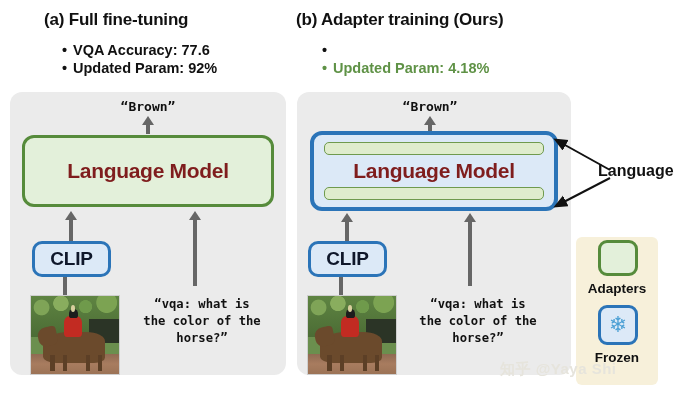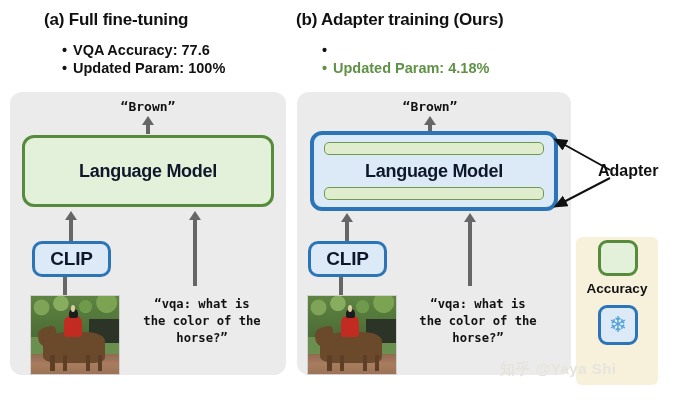--- a/index.html
+++ b/index.html
@@ -33,21 +33,21 @@
   
   .lm-box{
     position:absolute;
     border-radius:12px;
     display:flex;align-items:center;justify-content:center;
     box-sizing:border-box;
   }
   .lm-green{background:#e3f0da;border:3px solid #568b3b;}
   .lm-blue{background:#dce9f7;border:4px solid #2b74b8;flex-direction:column;justify-content:space-between;padding:7px 10px;}
   .lm-label{
-    font-size:18px;font-weight:bold;color:#0f172a;white-space:nowrap;
+    font-size:21px;font-weight:bold;color:#7f1d1d;white-space:nowrap;
     letter-spacing:-0.3px;
   }
   .adapter-bar{
     width:100%;height:13px;
     background:#dfeccd;
     border:1.5px solid #6f9a4e;
     border-radius:5px;
     box-sizing:border-box;
   }
 
@@ -146,21 +146,21 @@
 
   <div class="panel-title" style="left:44px;top:10px;">(a) Full fine-tuning</div>
 
   <div class="bullets" style="left:62px;top:41px;">
     <div class="bullet-row">
       <span class="bullet-dot">•</span>
       <span>VQA Accuracy: 77.6</span>
     </div>
     <div class="bullet-row">
       <span class="bullet-dot">•</span>
-      <span>Updated Param: 100%</span>
+      <span>Updated Param: 92%</span>
     </div>
   </div>
 
   <div class="panel-title" style="left:296px;top:10px;">(b) Adapter training (Ours)</div>
 
   <div class="bullets" style="left:322px;top:41px;">
     <div class="bullet-row">
       <span class="bullet-dot">•</span>
     </div>
     <div class="bullet-row green-text">
@@ -234,21 +234,21 @@
   <svg class="callout" style="left:548px;top:136px;width:72px;height:74px;" width="72" height="74" viewBox="0 0 72 74">
     <defs>
       <marker id="ah" markerWidth="7" markerHeight="7" refX="5.5" refY="3" orient="auto">
         <path d="M0,0 L7,3 L0,6 z" fill="#111"></path>
       </marker>
     </defs>
     <line x1="62" y1="34" x2="8" y2="4" stroke="#111" stroke-width="2" marker-end="url(#ah)"></line>
     <line x1="62" y1="42" x2="8" y2="70" stroke="#111" stroke-width="2" marker-end="url(#ah)"></line>
   </svg>
 
-  <div class="adapters-label" style="left:598px;top:162px;">Adapter</div>
+  <div class="adapters-label" style="left:598px;top:162px;">Language</div>
 
   <div class="arrow" style="left:339px;top:213px;width:16px;height:28px;">
     <div class="head"></div>
     <div class="shaft" style="height:20px;"></div>
   </div>
   <div class="arrow" style="left:462px;top:213px;width:16px;height:73px;">
     <div class="head"></div>
     <div class="shaft" style="height:65px;"></div>
   </div>
 
@@ -273,21 +273,22 @@
     <div class="plume"></div>
   </div>
 
   <div class="mono prompt" style="left:400px;top:296px;width:156px;">“vqa: what is
 the color of the
 horse?”</div>
 
   <div class="legend" style="left:576px;top:237px;width:82px;height:148px;"></div>
 
   <div class="legend-swatch sw-green" style="left:598px;top:240px;width:40px;height:36px;"></div>
-  <div class="legend-text" style="left:576px;top:281px;width:82px;">Accuracy</div>
+  <div class="legend-text" style="left:576px;top:281px;width:82px;">Adapters</div>
 
   <div class="legend-swatch sw-blue" style="left:598px;top:305px;width:40px;height:40px;">
     <span class="snow">❄</span>
   </div>
+  <div class="legend-text" style="left:576px;top:350px;width:82px;">Frozen</div>
 
   <div class="watermark" style="left:500px;top:360px;text-align:center;">知乎 @Yaya Shi</div>
 
 </div>
 
 </body></html>

